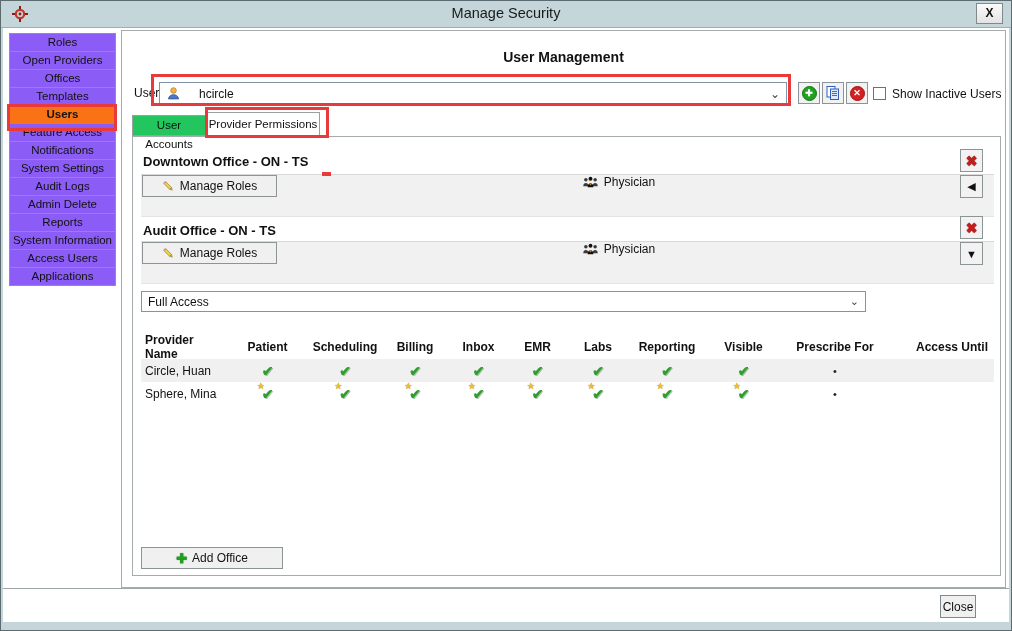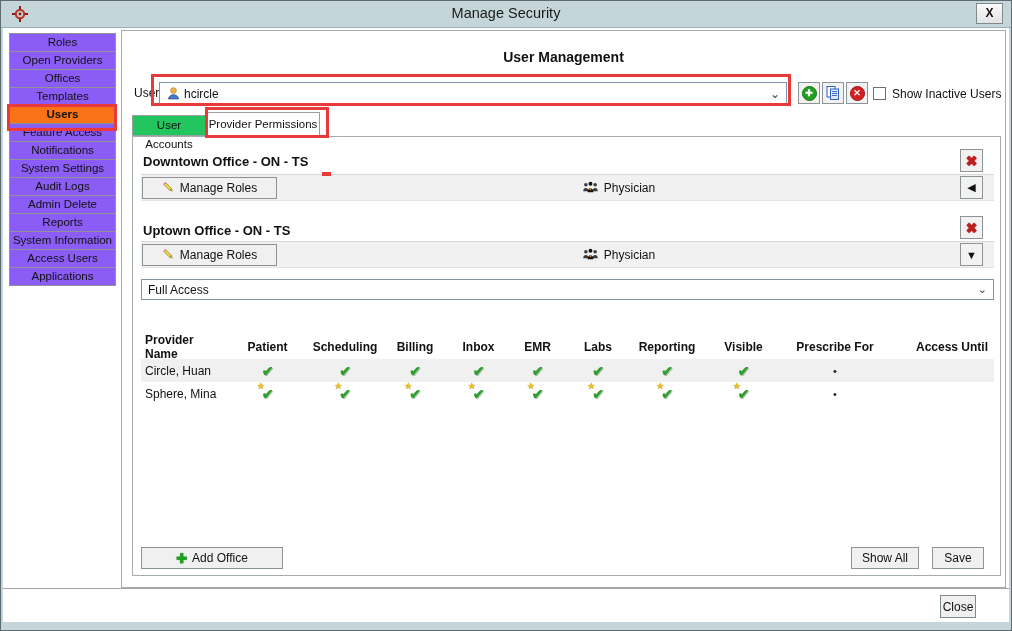--- a/index.html
+++ b/index.html
@@ -19,44 +19,44 @@
   
   .sidebar { position:absolute; left:9px; top:33px; width:107px; z-index:2; }
   .side-btn { width:107px; height:19px; background:#8b5cf6; border:1px solid #8c9496; margin-top:-1px; text-align:center; font-size:11.5px; line-height:17px; cursor:default; }
   .side-btn:first-child { margin-top:0; }
   .side-btn.active { background:#f97316;font-weight:bold; }
 
   
   .main-panel { position:absolute; left:121px; top:30px; width:885px; height:558px; background:#fff; border:1px solid #a6abad; }
   .heading { position:absolute; left:0; right:0; top:18px; text-align:center; font-size:14px; font-weight:bold; }
   .user-label { position:absolute; left:12px; top:55px; font-size:12px; }
-  .combo { position:absolute; left:37px; top:51px; width:628px; height:23px; border:1px solid #8096a8; background:#fff; display:flex; align-items:center; padding:0 6px; gap:3px; font-size:12px; }
+  .combo { position:absolute; left:37px; top:51px; width:628px; height:23px; border:1px solid #8096a8; background:#fff; display:flex; align-items:center; padding:0 6px; gap:18px; font-size:12px; }
   .combo .chev { margin-left:auto; font-size:12px; color:#444; }
   .mini-btn { position:absolute; top:51px; width:22px; height:22px; background:#f2f2f2; border:1px solid #8c9496; display:flex; align-items:center; justify-content:center; }
   .circle { width:15px; height:15px; border-radius:50%; display:flex; align-items:center; justify-content:center; color:#fff; font-size:9px; font-weight:bold; line-height:1; }
   .circle.green { background:#22a022; border:1px solid #177317; }
   .circle.red { background:#d42020; border:1px solid #9c1414; }
   .checkbox { position:absolute; left:751px; top:56px; width:13px; height:13px; background:#fff; border:1px solid #707070; }
   .cb-label { position:absolute; left:770px; top:56px; font-size:12px; }
 
   
   .tabs { position:absolute; left:10px; top:81px; display:flex; align-items:flex-end; z-index:3; }
   .tab { border:1px solid #9aa0a2; background:#22c55e; font-size:11.5px; text-align:center; height:21px; line-height:19px; width:74px; cursor:default; }
   .tab.active { background:#fff; height:25px; line-height:22px; width:114px; border-bottom:1px solid #fff; margin-bottom:-1px; position:relative; z-index:4; }
 
   .tab-panel { position:absolute; left:10px; top:105px; width:869px; height:440px; border:1px solid #a6abad; background:#fff; }
   .office-name { position:absolute; left:10px; font-size:13px; font-weight:bold; }
   .del-btn { position:absolute; right:17px; width:23px; height:23px; background:#f2f2f2; border:1px solid #8c9496; display:flex; align-items:center; justify-content:center; font-size:14px; font-weight:900; color:#c01f1f; text-shadow:0 0 1px #7d1414; cursor:default; }
-  .strip { position:absolute; left:8px; width:853px; height:27px; background:#f1f1f1; border-top:1px solid #d8d8d8; border-bottom:1px solid #e4e4e4; display:flex; align-items:center; }
+  .strip { position:absolute; left:8px; width:853px; height:43px; background:#f1f1f1; border-top:1px solid #d8d8d8; border-bottom:1px solid #e4e4e4; display:flex; align-items:flex-start; }
   .btn { background:#f0f0f0; border:1px solid #8c9496; font-size:12px; display:flex; align-items:center; justify-content:center; gap:5px; cursor:default; }
   .manage-btn { width:135px; height:22px; margin-left:1px; }
   .strip-mid { flex:1; display:flex; align-items:center; justify-content:center; gap:5px; font-size:12px; }
   .toggle-btn { width:23px; height:23px; margin-right:11px; background:#f2f2f2; border:1px solid #8c9496; display:flex; align-items:center; justify-content:center; font-size:11px; color:#111; cursor:default; }
 
-  .select { position:absolute; left:8px; top:142px; width:853px; height:21px; border:1px solid #8096a8; background:#fff; display:flex; align-items:center; padding:0 6px; font-size:12px; }
+  .select { position:absolute; left:8px; top:154px; width:725px; height:21px; border:1px solid #8096a8; background:#fff; display:flex; align-items:center; padding:0 6px; font-size:12px; }
   .select .chev { margin-left:auto; color:#444; font-size:11px; }
 
   
   .ptable { position:absolute; left:8px; top:168px; width:853px; font-size:12px; }
   .prow { display:grid; grid-template-columns:86px 81px 74px 66px 61px 57px 64px 74px 79px 104px 107px; align-items:center; }
   .prow.header { font-weight:bold; height:26px;margin-top:28px; }
   .prow.r { height:23px; }
   .prow.alt { background:#f0f0f0; }
   .cell { text-align:center; }
   .cell.first { text-align:left; padding-left:4px; }
@@ -185,21 +185,21 @@
             <circle cx="9" cy="3" r="2.1" fill="#111"></circle>
               <path d="M5.9 12c0-2.9 1.5-4.1 3.1-4.1s3.1 1.2 3.1 4.1z" fill="#111"></path>
             <circle cx="9" cy="9" r="1" fill="#e8890c"></circle>
           </svg>
         </span>
         <span>Physician</span>
       </div>
       <div class="toggle-btn">◀</div>
     </div>
 
-    <div class="office-name" style="top:86px">Uptown Office - ON - TS</div>
+    <div class="office-name" style="top:86px">Audit Office - ON - TS</div>
     <div class="del-btn" style="top:79px">✖</div>
     <div class="strip" style="top:104px">
       <div class="btn manage-btn">
         <span>
           <svg viewBox="0 0 14 14" width="13" height="13">
             <g transform="rotate(-45 7 7)">
               <rect x="5.7" y="1.4" width="2.9" height="8.6" fill="#f0d145" stroke="#857316" stroke-width="0.6"></rect>
               <rect x="5.7" y="0.2" width="2.9" height="1.4" fill="#e87fb0"></rect>
               <path d="M5.7 10l1.45 2.8L8.6 10z" fill="#caa23a" stroke="#857316" stroke-width="0.4"></path>
             </g>
@@ -271,24 +271,20 @@
         <div class="cell dot">•</div>
         <div class="cell last"></div>
       </div>
     </div>
 
     <div class="tab-footer">
       <div class="btn add-btn">
         <span class="plus">✚</span>
         <span>Add Office</span>
       </div>
-      <div class="right-btns">
-        <div class="btn showall-btn">Show All</div>
-        <div class="btn save-btn">Save</div>
-      </div>
     </div>
   </div>
 </div>
 
 <div class="close-btn">Close</div>
 
 <div class="ann ann-users"></div>
 <div class="ann ann-combo"></div>
 <div class="ann ann-tab"></div>
 <div class="ann ann-dash"></div>

